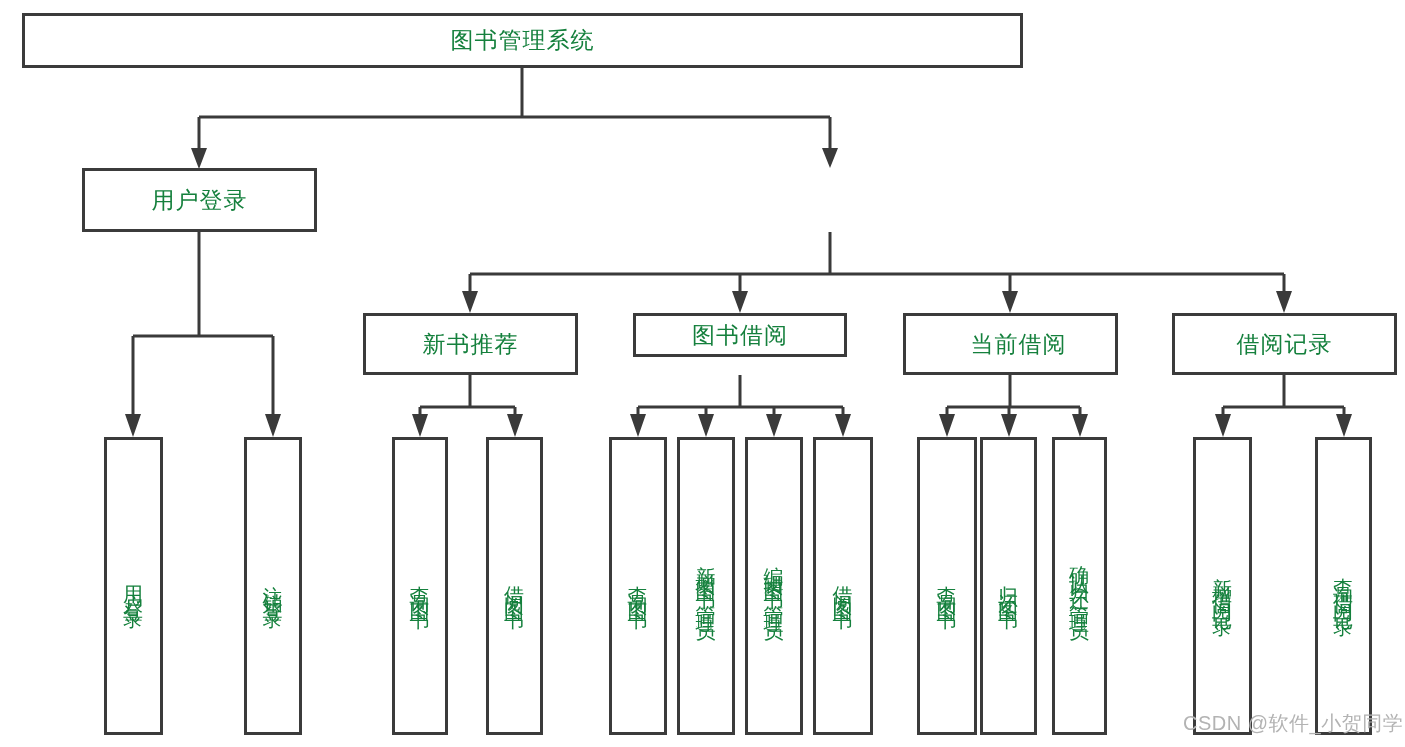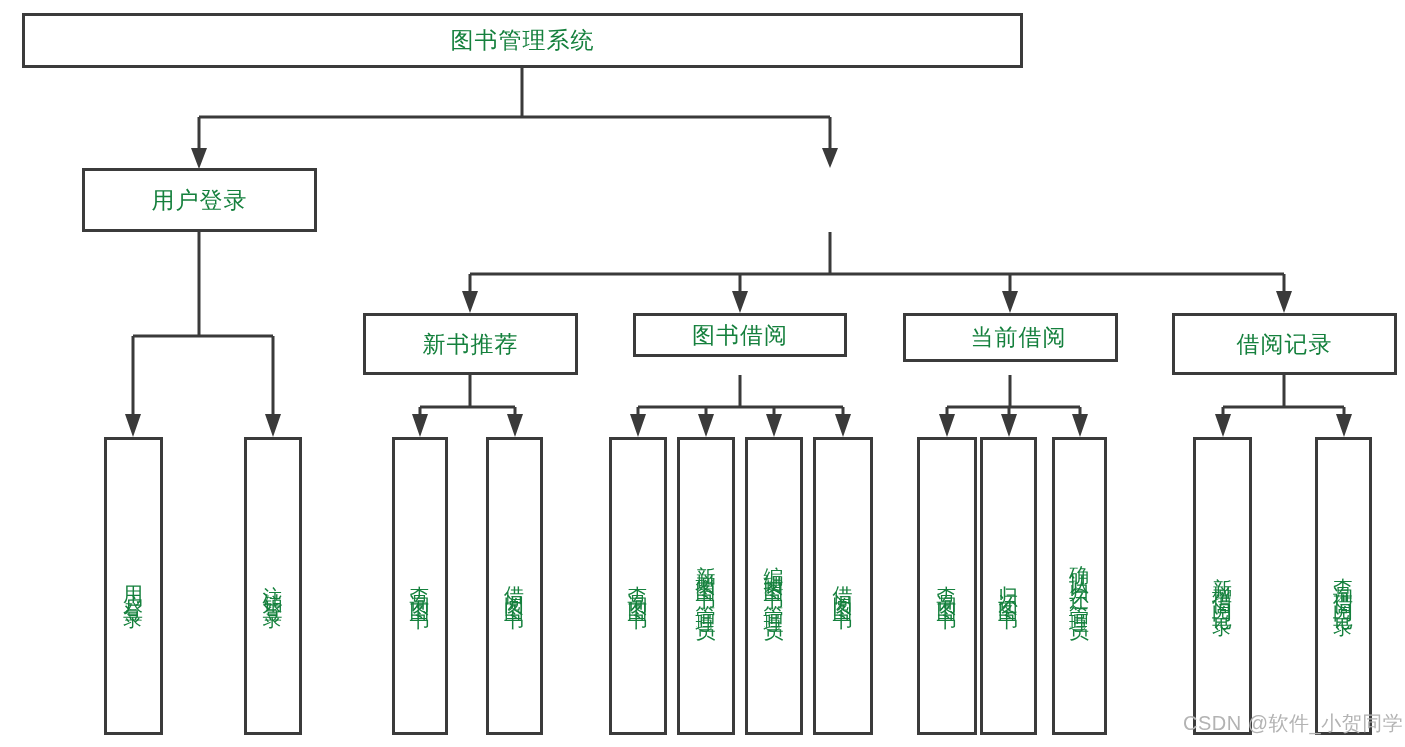--- a/index.html
+++ b/index.html
@@ -85,21 +85,21 @@
       M1336 414 H1352 L1344 437 Z
     "></path>
   </svg>
 
   <div class="box hlabel" style="left:22px;top:13px;width:1001px;height:55px;">图书管理系统</div>
 
   <div class="box hlabel" style="left:82px;top:168px;width:235px;height:64px;">用户登录</div>
 
   <div class="box hlabel" style="left:363px;top:313px;width:215px;height:62px;">新书推荐</div>
   <div class="box hlabel" style="left:633px;top:313px;width:214px;height:44px;">图书借阅</div>
-  <div class="box hlabel" style="left:903px;top:313px;width:215px;height:49px;padding-left:16px;">当前借阅</div>
+  <div class="box hlabel" style="left:903px;top:313px;width:215px;height:62px;padding-left:16px;">当前借阅</div>
   <div class="box hlabel" style="left:1172px;top:313px;width:225px;height:62px;">借阅记录</div>
 
   <div class="box leaf" style="left:104px;top:437px;width:59px;height:298px;">
     <span>用户登录</span>
   </div>
   <div class="box leaf" style="left:244px;top:437px;width:58px;height:298px;">
     <span>注销登录</span>
   </div>
 
   <div class="box leaf" style="left:392px;top:437px;width:56px;height:298px;">

